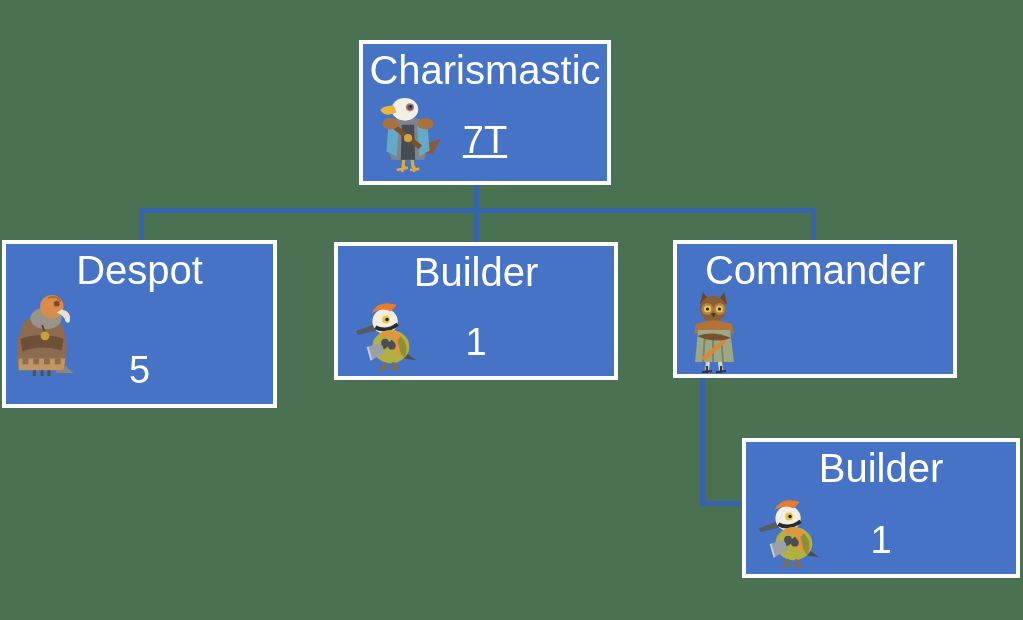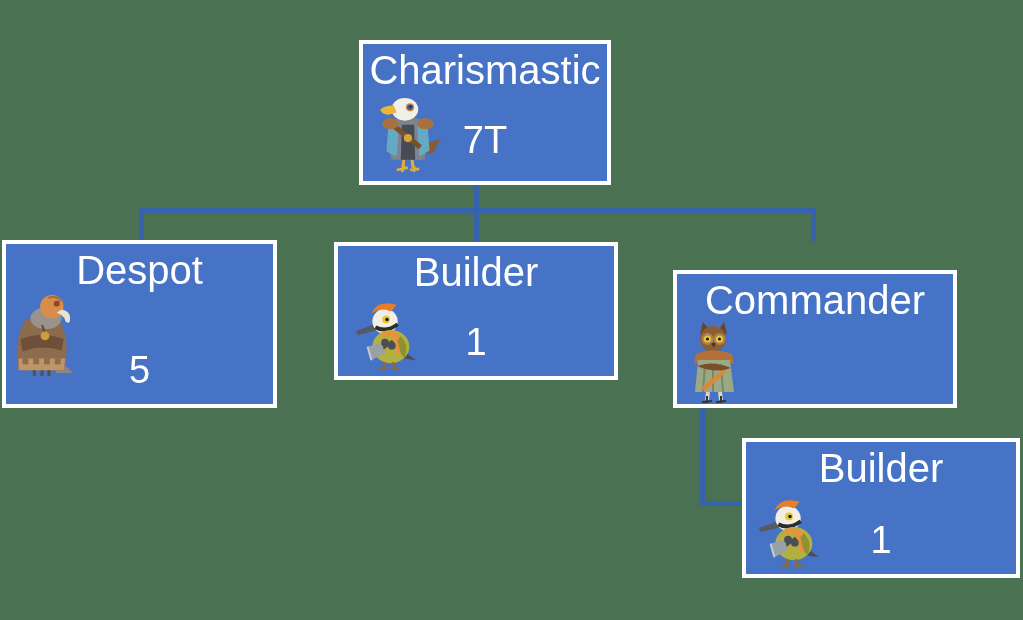--- a/index.html
+++ b/index.html
@@ -28,21 +28,21 @@
     text-align:center;
     font-size:40px;line-height:1.08;
     white-space:nowrap;
   }
   .node .value{
     position:absolute;left:0;right:0;bottom:13px;
     text-align:center;
     font-size:38px;line-height:1.05;
     white-space:nowrap;
   }
-  .node.tall .value{bottom:20px;}
+  .node.tall .value{bottom:20px;text-decoration:underline;}
   .char{position:absolute;display:block;}
 </style>
 </head>
 <body>
 
 <div class="canvas">
 
   <div class="conn" style="left:474px;top:184px;width:5px;height:29px;"></div>
   <div class="conn" style="left:139px;top:208px;width:677px;height:5px;"></div>
   <div class="conn" style="left:139px;top:210px;width:5px;height:32px;"></div>
@@ -115,21 +115,21 @@
       <path d="M12 50 L26 46 L30 56 L16 64 Z" fill="#9aa0a8"></path>
       <path d="M12 50 L16 64" stroke="#c6cbd2" stroke-width="2" fill="none"></path>
       <circle cx="30" cy="46" r="4" fill="#4a4e55"></circle>
       <circle cx="37" cy="49" r="4" fill="#4a4e55"></circle>
       <path d="M30 66 L28 72 M38 66 L40 72" stroke="#8a6a3f" stroke-width="3" fill="none"></path>
       <path d="M23 73 L32 72 M36 73 L45 72" stroke="#8a6a3f" stroke-width="2.5" fill="none"></path>
     </svg>
     <div class="value">1</div>
   </div>
 
-  <div class="node" style="left:673px;top:240px;width:284px;height:138px;margin-top:30px;">
+  <div class="node" style="left:673px;top:240px;width:284px;height:138px;">
     <div class="title">Commander</div>
     <svg class="char" style="left:13px;top:48px;width:52px;height:84px;" viewBox="0 0 50 84">
       <path d="M9 12 L12 0 L19 9 Z" fill="#6e4523"></path>
       <path d="M36 12 L33 0 L27 9 Z" fill="#6e4523"></path>
       <circle cx="22" cy="17" r="13" fill="#8a5f36"></circle>
       <circle cx="16.5" cy="17" r="6" fill="#b08050"></circle>
       <circle cx="28.5" cy="17" r="6" fill="#b08050"></circle>
       <circle cx="16.5" cy="17" r="3.6" fill="#e8c832"></circle>
       <circle cx="28.5" cy="17" r="3.6" fill="#e8c832"></circle>
       <circle cx="16.5" cy="17" r="1.6" fill="#1e1a14"></circle>

